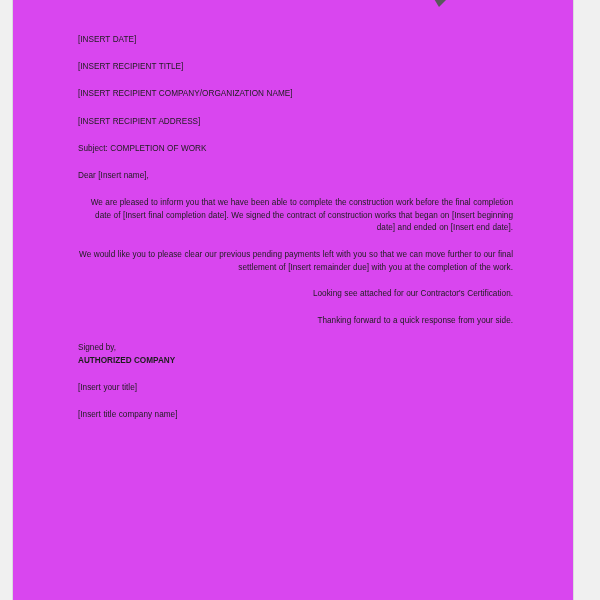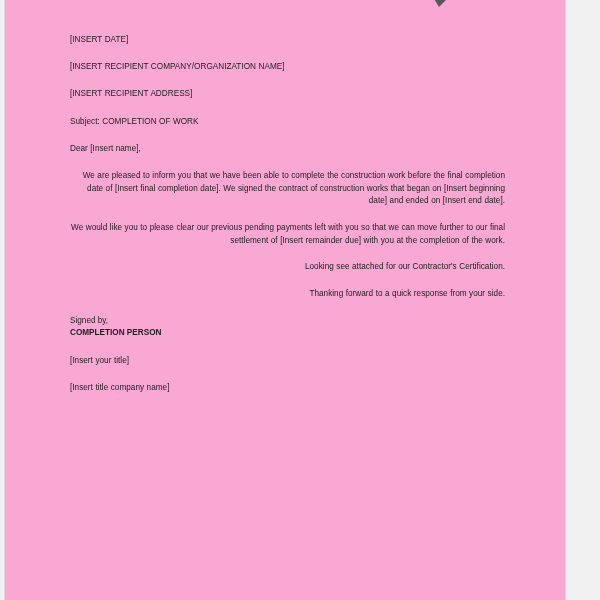--- a/index.html
+++ b/index.html
@@ -19,25 +19,25 @@
     position: absolute;
     left: 0;
     top: 0;
     width: 600px;
     height: 600px;
     background: #f0f0f0;
   }
 
   .page-sheet {
     position: absolute;
-    left: 4px;
+    left: 12px;
     top: 0;
     width: 562px;
     height: 600px;
-    background: #f9a8d4;
+    background: #d946ef;
     border-left: 1px solid #d9dbdd;
     border-right: 1px solid #d9dbdd;
     box-sizing: border-box;
   }
 
   .doc-body {
     position: absolute;
     left: 65px;
     top: 34px;
     width: 435px;
@@ -85,35 +85,36 @@
 </head>
 <body>
 
 <div class="page-canvas">
 
   <div class="page-sheet">
 
     <div class="doc-body">
 
       <p class="letter-line">[INSERT DATE]</p>
+      <p class="letter-line">[INSERT RECIPIENT TITLE]</p>
       <p class="letter-line">[INSERT RECIPIENT COMPANY/ORGANIZATION NAME]</p>
       <p class="letter-line">[INSERT RECIPIENT ADDRESS]</p>
 
       <p class="letter-line">Subject: COMPLETION OF WORK</p>
 
       <p class="letter-line">Dear [Insert name],</p>
 
       <p class="letter-line paragraph">We are pleased to inform you that we have been able to complete the construction work before the final completion date of [Insert final completion date]. We signed the contract of construction works that began on [Insert beginning date] and ended on [Insert end date].</p>
       <p class="letter-line paragraph">We would like you to please clear our previous pending payments left with you so that we can move further to our final settlement of [Insert remainder due] with you at the completion of the work.</p>
       <p class="letter-line paragraph">Looking see attached for our Contractor's Certification.</p>
       <p class="letter-line paragraph">Thanking forward to a quick response from your side.</p>
 
       <div class="sign-block">
         <p class="sign-line">Signed by,</p>
-        <p class="sign-line bold">COMPLETION PERSON</p>
+        <p class="sign-line bold">AUTHORIZED COMPANY</p>
       </div>
 
       <p class="letter-line">[Insert your title]</p>
       <p class="letter-line">[Insert title company name]</p>
 
     </div>
 
   </div>
 
   <svg class="cursor-arrow" viewBox="0 0 24 22" xmlns="http://www.w3.org/2000/svg">

